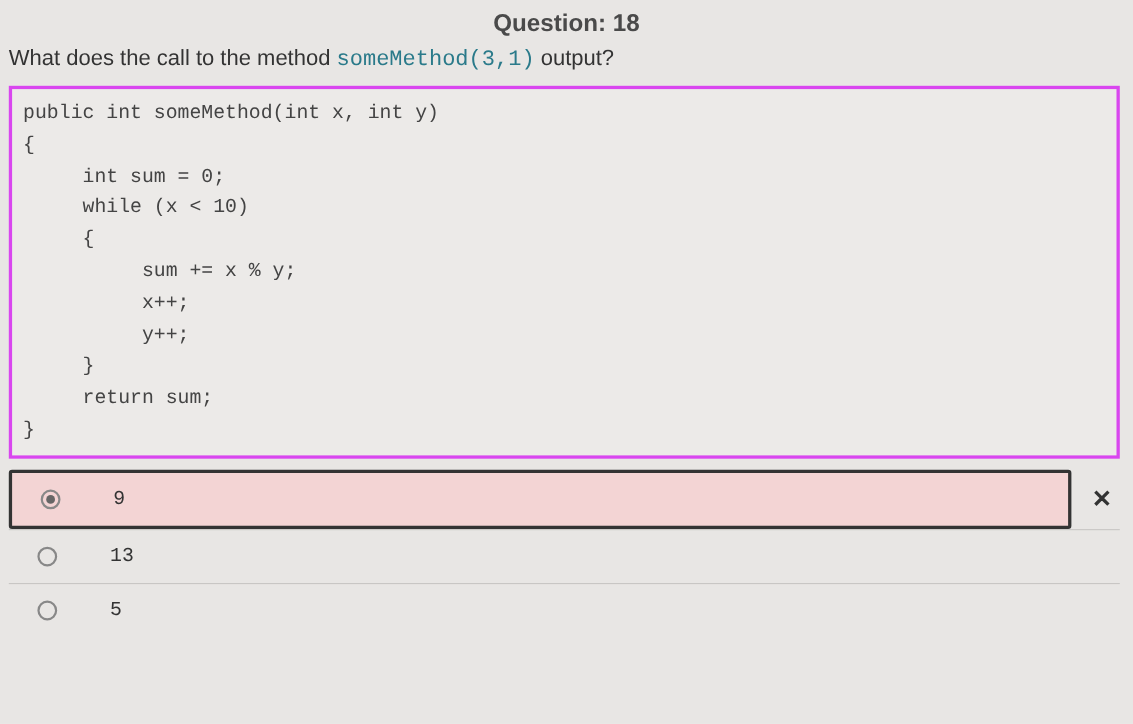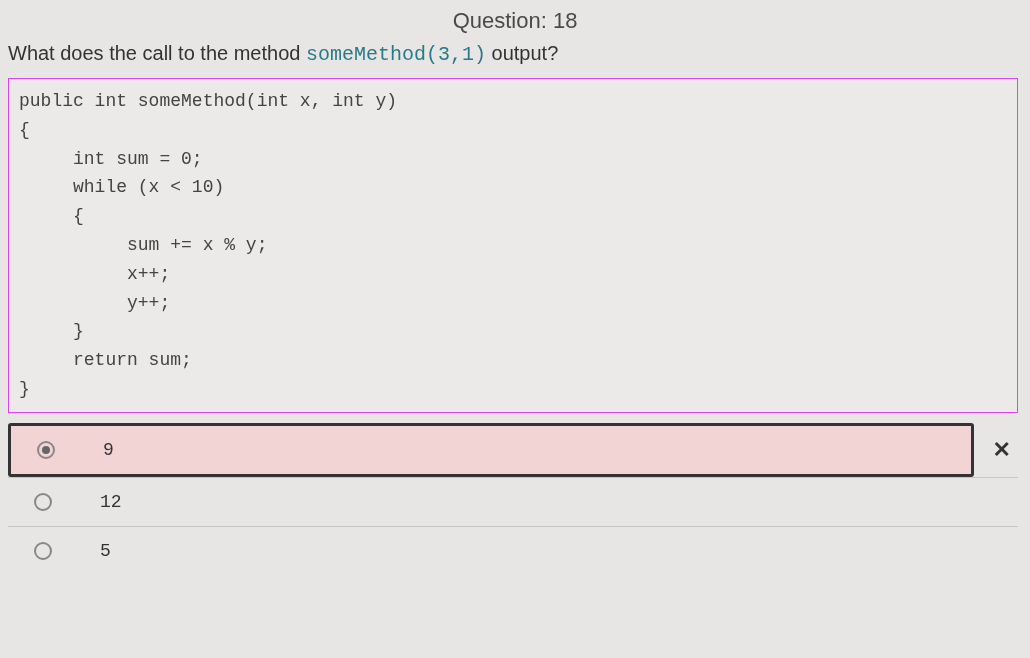--- a/index.html
+++ b/index.html
@@ -11,33 +11,34 @@
     background: #e8e6e4;
     font-family: Arial, Helvetica, sans-serif;
     color: #3a3a3a;
     overflow: hidden;
   }
   .header {
     text-align: center;
     font-size: 22px;
     color: #4a4a4a;
     padding: 8px 0 4px 0;
+    font-weight: bold;
   }
   .prompt {
     font-size: 20px;
     color: #333;
     padding: 4px 0 12px 8px;
   }
   .prompt .code-inline {
     font-family: "Courier New", monospace;
     color: #2a7a8a;
   }
   .code-box {
     margin: 0 12px 10px 8px;
-    border: 1px solid #d946ef;
+    border: 3px solid #d946ef;
     background: #eceae8;
     padding: 8px 16px 8px 10px;
   }
   .code-box pre {
     margin: 0;
     font-family: "Courier New", monospace;
     font-size: 18px;
     line-height: 1.6;
     color: #444;
     white-space: pre;
@@ -121,21 +122,21 @@
 <div class="options">
 
   <div class="option-row selected">
     <span class="radio checked"></span>
     <span class="option-label">9</span>
     <span class="wrong-mark">✕</span>
   </div>
 
   <div class="option-row">
     <span class="radio"></span>
-    <span class="option-label">12</span>
+    <span class="option-label">13</span>
   </div>
 
   <div class="option-row">
     <span class="radio"></span>
     <span class="option-label">5</span>
   </div>
 
 
 </div>
 

